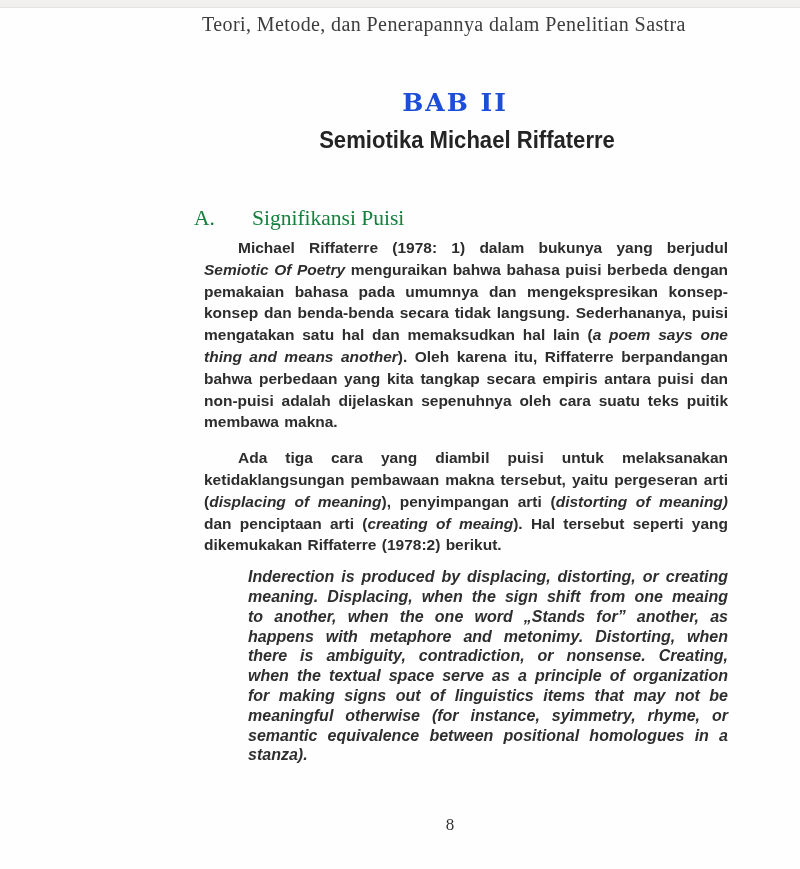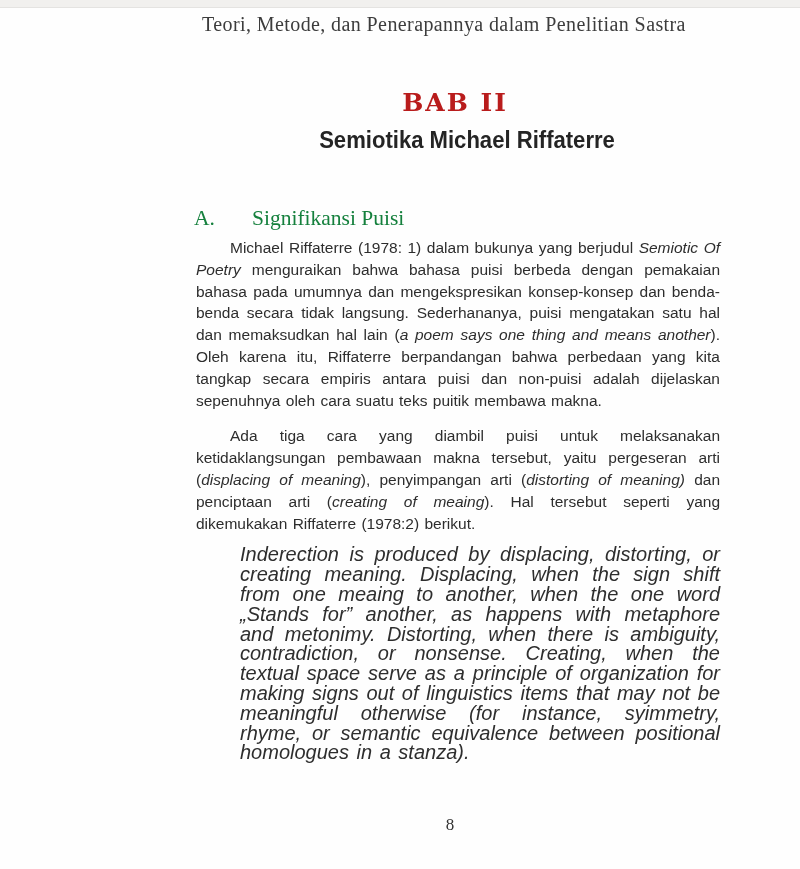--- a/index.html
+++ b/index.html
@@ -30,21 +30,21 @@
     color: #3c3c3c;
   }
   .chapter-title {
     position: absolute; top: 88px; left: 455px;
     transform: translateX(-50%);
     white-space: nowrap;
     font-family: "DejaVu Serif", serif;
     font-weight: bold;
     font-size: 25px;
     letter-spacing: 2px;
-    color: #b91c1c;
+    color: #1d4ed8;
     margin: 0;
   }
   .chapter-subtitle {
     position: absolute; top: 126px; left: 467px;
     transform: translateX(-50%) scaleX(0.92);
     transform-origin: center top;
     white-space: nowrap;
     font-family: "Liberation Sans", sans-serif;
     font-weight: 600;
     font-size: 24px;
@@ -56,36 +56,37 @@
     font-family: "Liberation Serif", serif;
     font-size: 21.5px;
     color: #15803d;
     white-space: nowrap;
   }
   .section-label {
     display: inline-block;
     width: 58px;
   }
   .body-block {
-    position: absolute; top: 237px; left: 196px;
+    position: absolute; top: 237px; left: 204px;
     width: 524px;
     color: #2d2d2d;
+    font-weight: bold;
   }
   p.para {
     margin: 0;
     font-size: 15.5px;
     line-height: 21.8px;
     text-align: justify;
     text-indent: 34px;
     word-spacing: 1px;
   }
   p.para + p.para { margin-top: 14px; }
   p.quote {
     margin: 11px 0 0 44px;
-    font-size: 20px;
+    font-size: 16px;
     line-height: 19.8px;
     font-style: italic;
     text-align: justify;
     word-spacing: 2px;
     color: #2e2e2e;
   }
   .page-number {
     position: absolute; top: 815px; left: 450px;
     transform: translateX(-50%);
     font-family: "Liberation Serif", serif;

